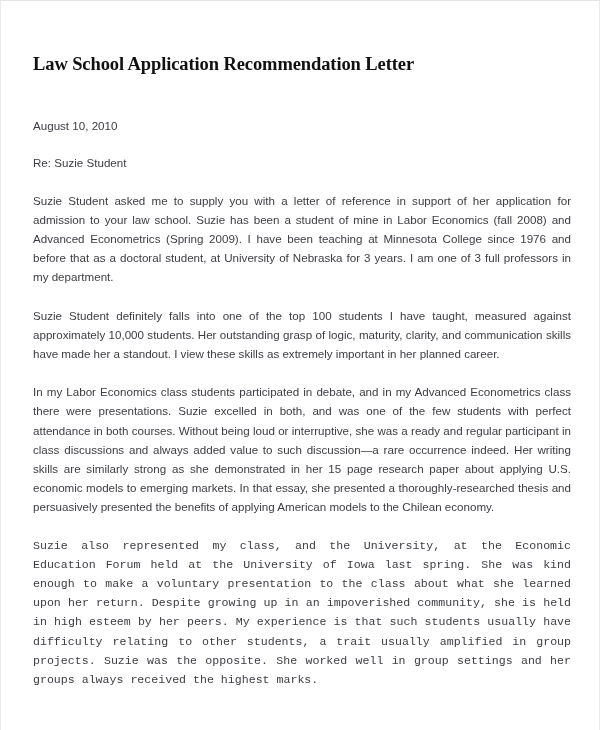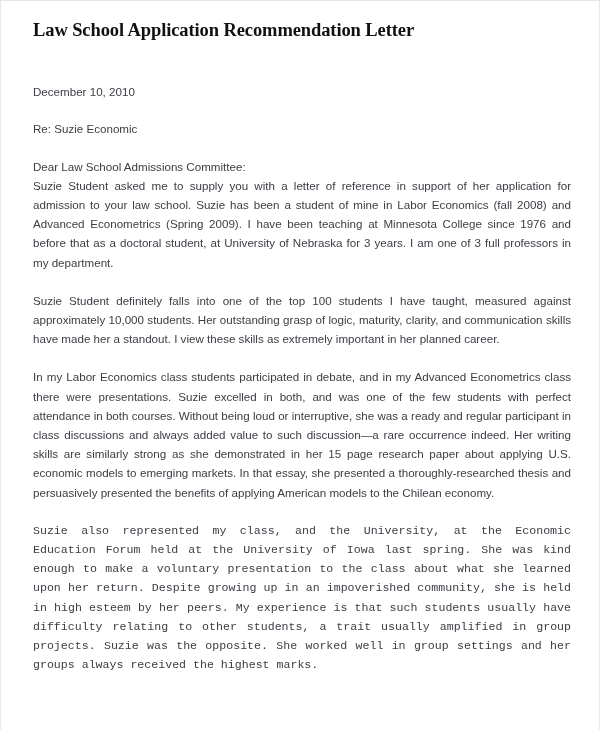--- a/index.html
+++ b/index.html
@@ -30,21 +30,21 @@
   }
 
   .doc-title {
     font-family: "Liberation Serif", "DejaVu Serif", serif;
     font-weight: bold;
     font-size: 18.5px;
     line-height: 1.2;
     color: #111114;
     letter-spacing: -0.1px;
     margin: 0;
-    padding-top: 18px;
+    padding-top: 52px;
     white-space: nowrap;
   }
 
   .letter-body {
     margin-top: 41px;
     color: #3c3c44;
     font-size: 11.6px;
     line-height: 19.2px;
   }
 
@@ -73,25 +73,24 @@
 </head>
 <body>
 
 <div class="page">
   <div class="page-inner">
 
     <h1 class="doc-title">Law School Application Recommendation Letter</h1>
 
     <div class="letter-body">
 
-      <p class="meta-line">December 10, 2010</p>
+      <p class="meta-line">August 10, 2010</p>
 
-      <p class="meta-line">Re: Suzie Economic</p>
+      <p class="meta-line">Re: Suzie Student</p>
 
-      <p class="salutation">Dear Law School Admissions Committee:</p>
 
       <p class="para">Suzie Student asked me to supply you with a letter of reference in support of her application for admission to your law school. Suzie has been a student of mine in Labor Economics (fall 2008) and Advanced Econometrics (Spring 2009). I have been teaching at Minnesota College since 1976 and before that as a doctoral student, at University of Nebraska for 3 years. I am one of 3 full professors in my department.</p>
 
       <p class="para">Suzie Student definitely falls into one of the top 100 students I have taught, measured against approximately 10,000 students. Her outstanding grasp of logic, maturity, clarity, and communication skills have made her a standout. I view these skills as extremely important in her planned career.</p>
 
       <p class="para">In my Labor Economics class students participated in debate, and in my Advanced Econometrics class there were presentations. Suzie excelled in both, and was one of the few students with perfect attendance in both courses. Without being loud or interruptive, she was a ready and regular participant in class discussions and always added value to such discussion—a rare occurrence indeed. Her writing skills are similarly strong as she demonstrated in her 15 page research paper about applying U.S. economic models to emerging markets. In that essay, she presented a thoroughly-researched thesis and persuasively presented the benefits of applying American models to the Chilean economy.</p>
 
       <p class="para">Suzie also represented my class, and the University, at the Economic Education Forum held at the University of Iowa last spring. She was kind enough to make a voluntary presentation to the class about what she learned upon her return. Despite growing up in an impoverished community, she is held in high esteem by her peers. My experience is that such students usually have difficulty relating to other students, a trait usually amplified in group projects. Suzie was the opposite. She worked well in group settings and her groups  always received the highest marks.</p>
 
     </div>

